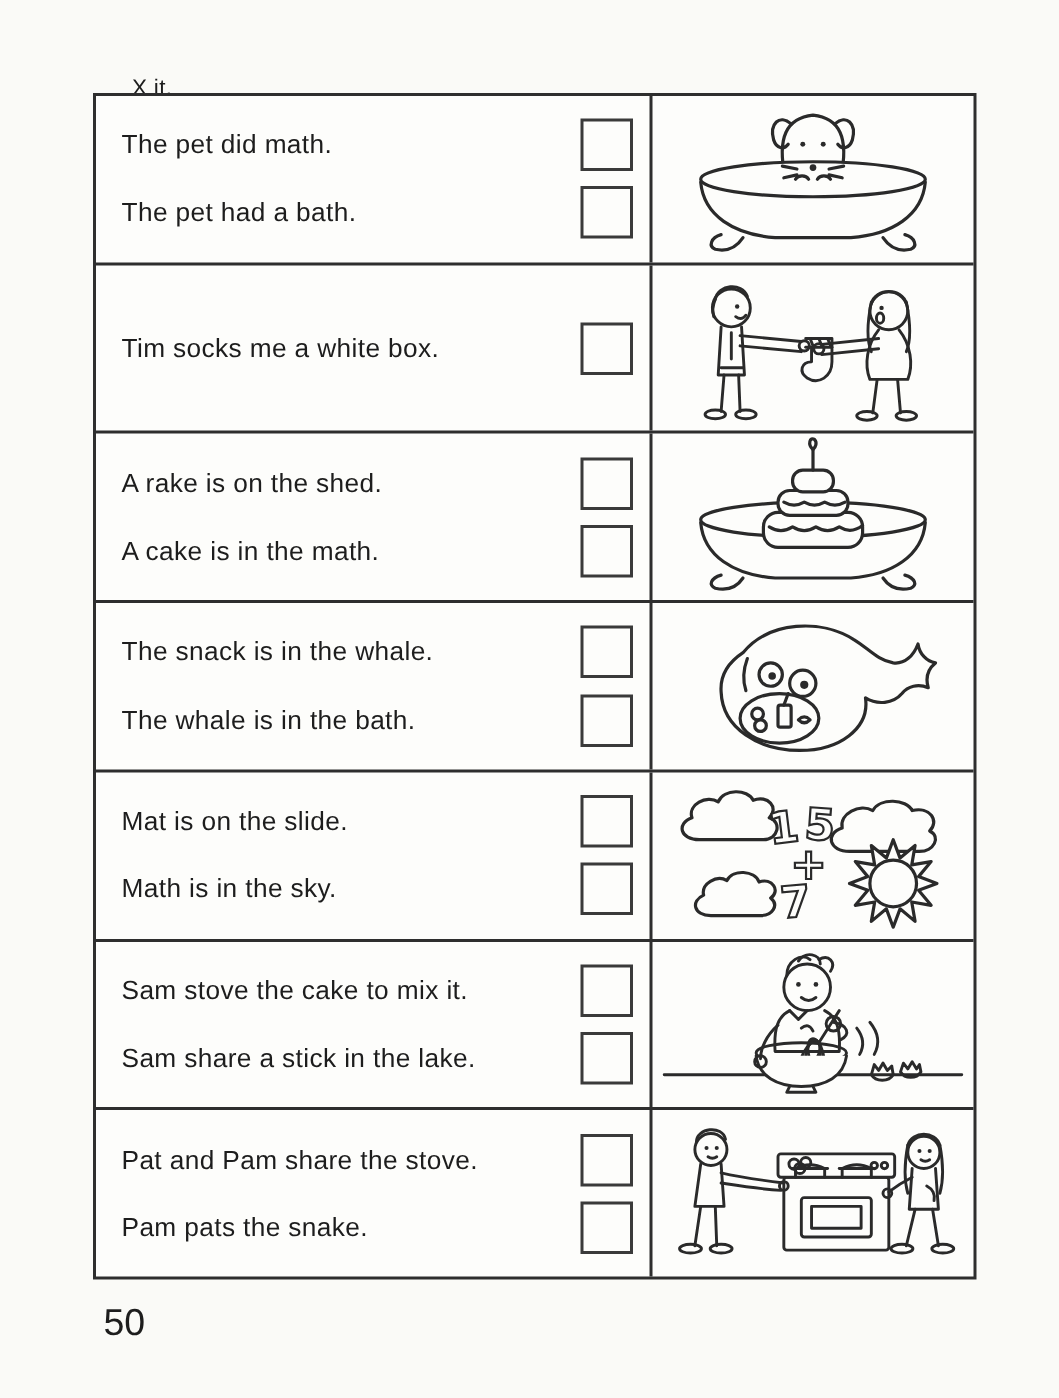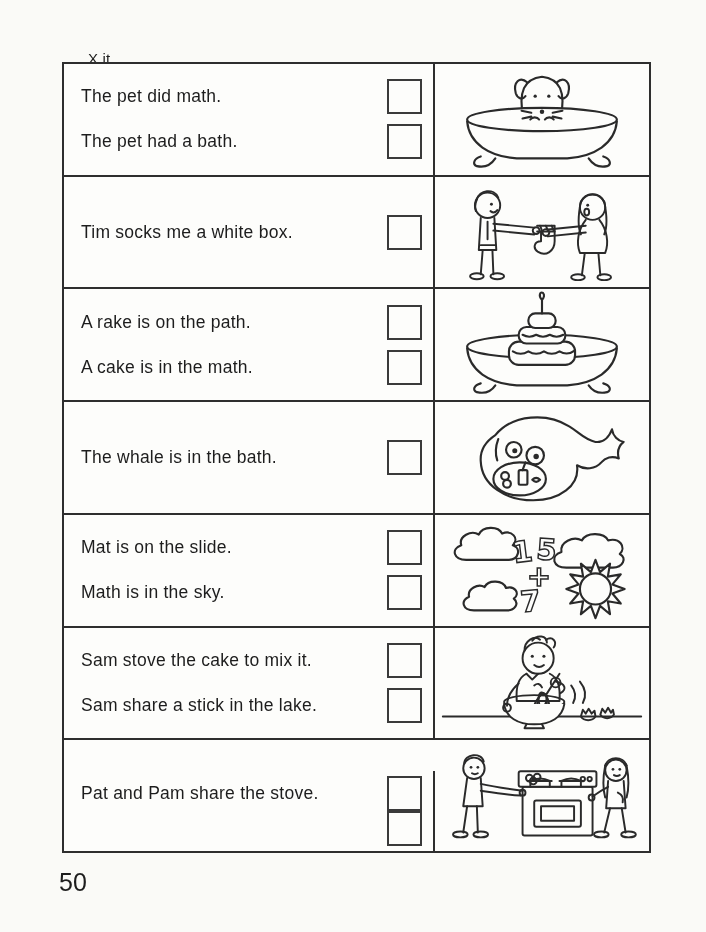--- a/index.html
+++ b/index.html
@@ -16,37 +16,37 @@
     font-size:15px; letter-spacing:.2px;margin-left:24px;
   }
   .worksheet {
     position:absolute; left:62px; top:62px;
     width:589px; height:791px;
     border:2px solid #2e2e2e;
     background:#fdfdfb;
     display:flex; flex-direction:column;
   }
   .ws-row { flex:1 1 0; display:flex; border-bottom:2px solid #2e2e2e; min-height:0; }
-  .ws-row:last-child { border-bottom:none;align-items:flex-end; }
+  .ws-row:last-child { border-bottom:none; }
   .text-cell {
     width:371px; flex:0 0 371px;
     border-right:2px solid #2e2e2e;
     display:flex; flex-direction:column; justify-content:space-evenly;
     padding:5px 0 5px 17px;
   }
   .sentence-line { display:flex; align-items:center; }
   .sentence { font-size:17.5px; letter-spacing:.25px; }
   .checkbox {
     width:35px; height:35px; flex:0 0 auto;
     border:2px solid #3a3a3a; background:#fdfdfb;
     margin-left:auto; margin-right:11px;
   }
   .image-cell { flex:1 1 auto; display:flex; align-items:center; justify-content:center; overflow:hidden; }
   .illo { display:block; }
-  .page-number { position:absolute; left:59px; top:868px; font-size:25px; }
+  .page-number { position:absolute; left:69px; top:868px; font-size:25px; }
 </style>
 </head>
 <body>
 
 <div class="instruction">X it.</div>
 
 <div class="worksheet">
 
   <div class="ws-row">
     <div class="text-cell">
@@ -118,21 +118,21 @@
           <path d="M103,54 L121,54"></path>
           <path d="M106,48 l2,5 M112,48 l2,5 M118,48 l2,5"></path>
         </g>
       </svg>
     </div>
   </div>
 
   <div class="ws-row">
     <div class="text-cell">
       <div class="sentence-line">
-        <span class="sentence">A rake is on the path.</span>
+        <span class="sentence">A rake is on the shed.</span>
         <span class="checkbox"></span>
       </div>
       <div class="sentence-line">
         <span class="sentence">A cake is in the math.</span>
         <span class="checkbox"></span>
       </div>
     </div>
     <div class="image-cell">
       <svg class="illo" width="210" height="107" viewBox="0 0 216 110" aria-label="cake-with-candle-in-bathtub">
         <g stroke="#2a2a2a" stroke-width="2.2" fill="none" stroke-linecap="round" stroke-linejoin="round">
@@ -147,20 +147,24 @@
           <path d="M31,59 C33,82 54,95 82,97 L134,97 C162,95 183,82 185,59"></path>
           <path d="M60,97 C56,103 50,106 41,104 C36,102 38,97 45,95"></path>
           <path d="M156,97 C160,103 166,106 175,104 C180,102 178,97 171,95"></path>
         </g>
       </svg>
     </div>
   </div>
 
   <div class="ws-row">
     <div class="text-cell">
+      <div class="sentence-line">
+        <span class="sentence">The snack is in the whale.</span>
+        <span class="checkbox"></span>
+      </div>
       <div class="sentence-line">
         <span class="sentence">The whale is in the bath.</span>
         <span class="checkbox"></span>
       </div>
     </div>
     <div class="image-cell">
       <svg class="illo" width="210" height="107" viewBox="0 0 216 110" aria-label="whale-with-snacks-in-belly">
         <g stroke="#2a2a2a" stroke-width="2.2" fill="none" stroke-linecap="round" stroke-linejoin="round">
           <path d="M60,32 C78,10 114,9 136,23 C146,29 152,37 163,39 C171,40 177,34 180,26 C181,33 186,38 192,39 C187,43 185,49 187,56 C180,53 173,55 169,60 C163,67 152,68 144,63 C147,84 126,99 99,99 C71,99 46,84 45,59 C44,46 51,38 60,32 Z"></path>
           <path d="M63,36 C60,44 60,52 62,58"></path>
@@ -254,20 +258,21 @@
     </div>
   </div>
 
   <div class="ws-row">
     <div class="text-cell">
       <div class="sentence-line">
         <span class="sentence">Pat and Pam share the stove.</span>
         <span class="checkbox"></span>
       </div>
       <div class="sentence-line">
+        <span class="sentence">Pam pats the snake.</span>
         <span class="checkbox"></span>
       </div>
     </div>
     <div class="image-cell">
       <svg class="illo" width="210" height="107" viewBox="0 0 216 110" aria-label="boy-and-girl-at-stove">
         <g stroke="#2a2a2a" stroke-width="2" fill="none" stroke-linecap="round" stroke-linejoin="round">
           <rect x="88" y="44" width="72" height="50" rx="2" fill="#fdfdfb"></rect>
           <rect x="100" y="58" width="48" height="27" rx="2"></rect>
           <rect x="107" y="64" width="34" height="15"></rect>
           <rect x="84" y="28" width="80" height="16" rx="2" fill="#fdfdfb"></rect>

